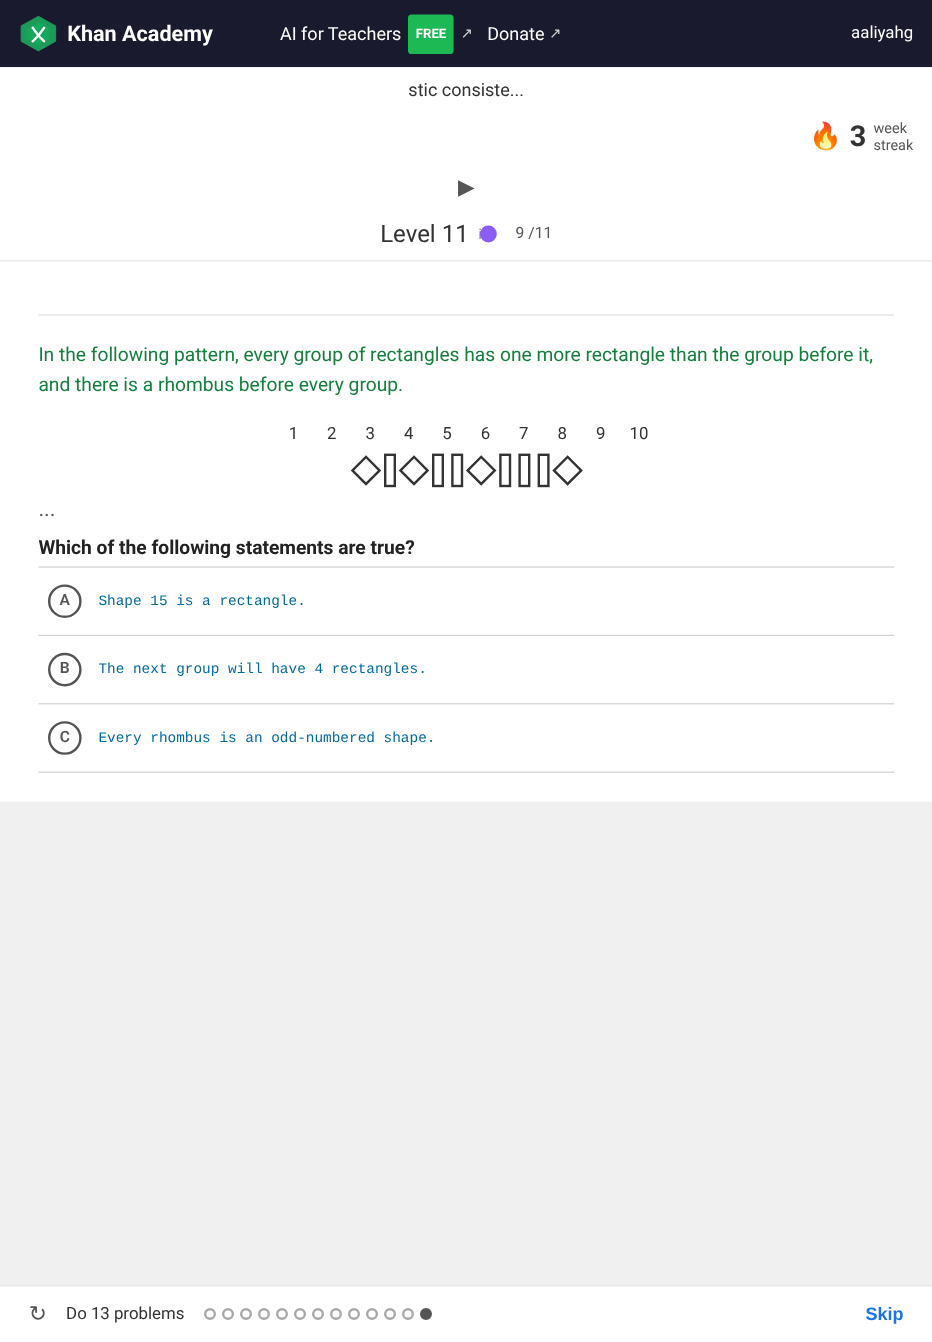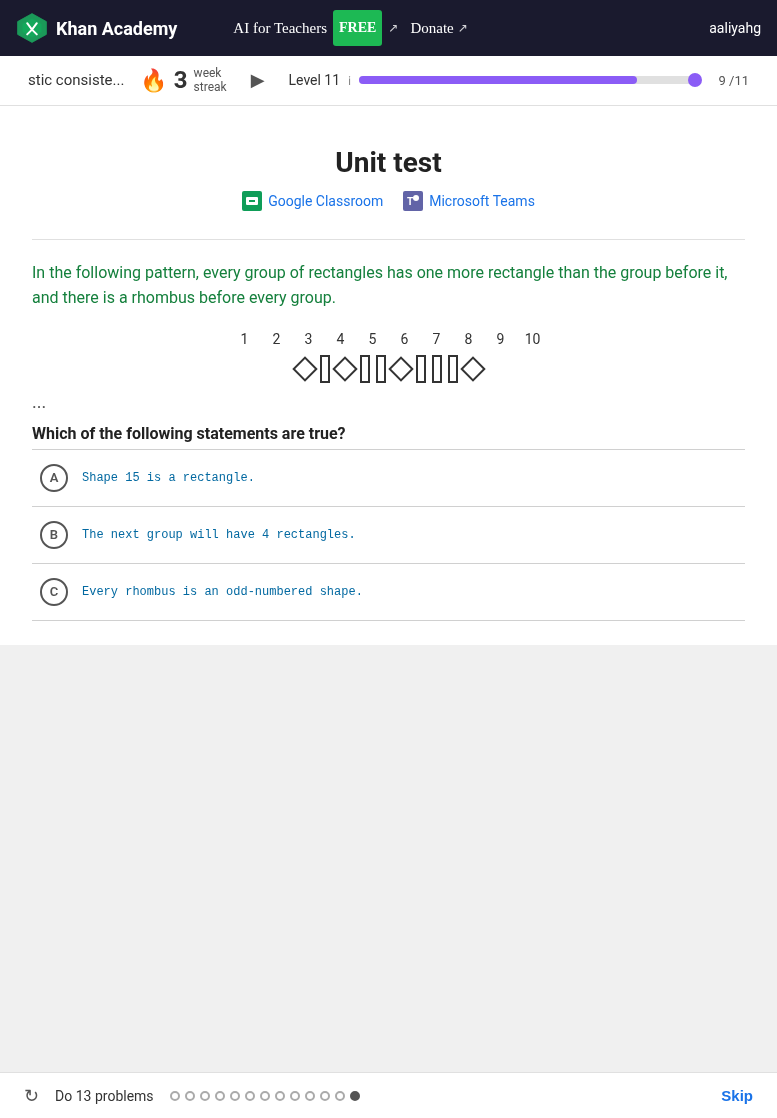--- a/index.html
+++ b/index.html
@@ -31,33 +31,32 @@
     }
     .navbar-logo-icon {
       width: 32px;
       height: 32px;
     }
     .navbar-center {
       display: flex;
       align-items: center;
       gap: 12px;
       margin-left: 32px;
-      font-family: Liberation Serif, serif;
     }
     .navbar-link {
       color: white;
       font-size: 15px;
       display: flex;
       align-items: center;
       gap: 6px;
     }
     .free-badge {
       background: #1db954;
       color: white;
-      font-size: 14px;
+      font-size: 11px;
       font-weight: 700;
       padding: 10px 6px;
       border-radius: 3px;
     }
     .external-icon {
       font-size: 12px;
       opacity: 0.8;
     }
     .navbar-donate {
       color: white;
@@ -70,23 +69,24 @@
       color: white;
       font-size: 14px;
       margin-left: auto;
     }
 
     
     .progress-bar-section {
       background: white;
       display: flex;
       align-items: center;
-      padding: 10px 28px;
+      padding: 10px 16px;
       gap: 16px;
       border-bottom: 1px solid #e0e0e0;
+      flex-direction: column;
     }
     .breadcrumb-text {
       color: #333;
       font-size: 15px;
       white-space: nowrap;
     }
     .streak-info {
       display: flex;
       align-items: center;
       gap: 6px;
@@ -114,21 +114,21 @@
       color: #555;
       margin: 0 8px;
     }
     .level-info {
       display: flex;
       align-items: center;
       gap: 8px;
       flex: 1;
     }
     .level-label {
-      font-size: 14px;
+      font-size: 20px;
       color: #333;
       white-space: nowrap;
     }
     .info-icon {
       font-size: 12px;
       color: #888;
     }
     .progress-track {
       flex: 1;
       height: 8px;
@@ -406,41 +406,20 @@
     <div class="progress-track">
       <div class="progress-fill"></div>
       <div class="progress-dot"></div>
     </div>
     <span class="progress-count">9 /11</span>
   </div>
 </div>
 
 <div class="main-content">
 
-  <div class="unit-title-section">
-    <h1 class="unit-title">Unit test</h1>
-    <div class="share-buttons">
-      <div class="share-btn">
-        <svg class="share-btn-icon" viewBox="0 0 20 20">
-          <rect width="20" height="20" rx="2" fill="#0f9d58"></rect>
-          <rect x="4" y="6" width="12" height="8" rx="1" fill="white"></rect>
-          <rect x="7" y="9" width="6" height="2" fill="#0f9d58"></rect>
-        </svg>
-        <span>Google Classroom</span>
-      </div>
-      <div class="share-btn">
-        <svg class="share-btn-icon" viewBox="0 0 20 20">
-          <rect width="20" height="20" rx="2" fill="#6264a7"></rect>
-          <text x="4" y="14" font-size="10" fill="white" font-weight="bold">T</text>
-          <circle cx="13" cy="7" r="3" fill="white"></circle>
-        </svg>
-        <span>Microsoft Teams</span>
-      </div>
-    </div>
-  </div>
 
   <hr class="divider">
 
   <p class="question-text">In the following pattern, every group of rectangles has one more rectangle than the group before it, and there is a rhombus before every group.</p>
 
   <div class="pattern-container">
     <div class="pattern-numbers">
       <span>1</span>
       <span>2</span>
       <span>3</span>

